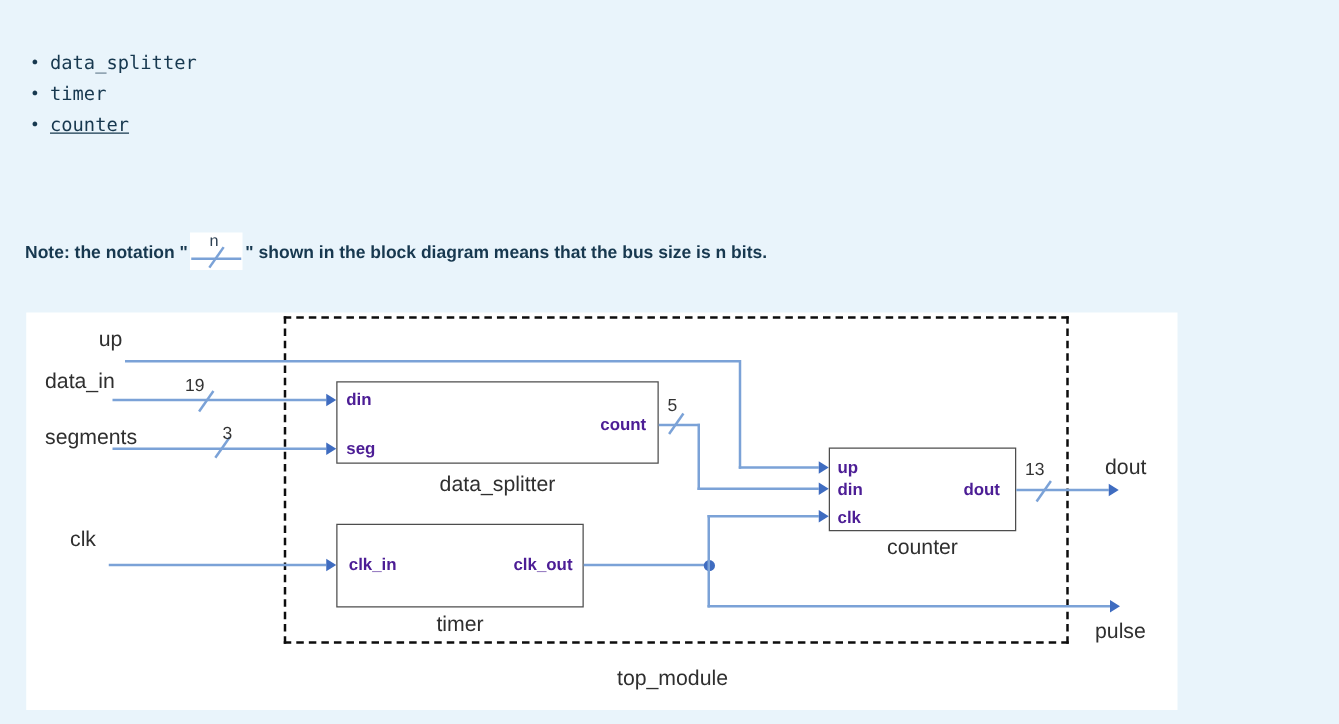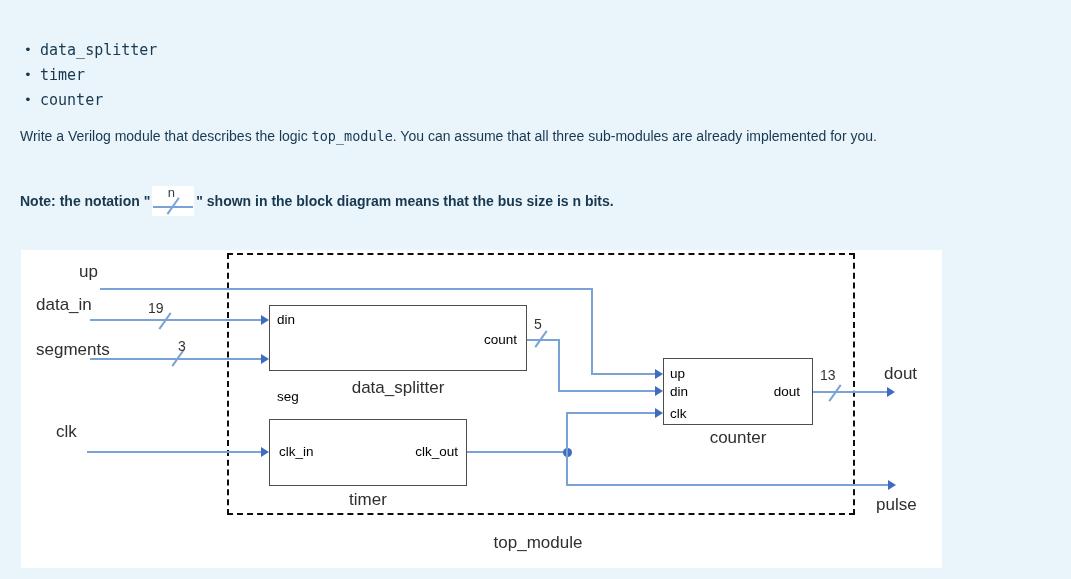--- a/index.html
+++ b/index.html
@@ -28,43 +28,40 @@
   .dashedbox{position:absolute;left:206px;top:3px;width:628px;height:262px;
     border:2.5px dashed #0d0d0d;box-sizing:border-box;}
   .blockbox{position:absolute;background:#ffffff;border:1.5px solid var(--boxline);box-sizing:border-box;}
   .wire-h{position:absolute;height:2px;background:var(--wire);}
   .wire-v{position:absolute;width:2px;background:var(--wire);}
   .arrow-r{position:absolute;width:0;height:0;border-left:8px solid var(--arrow);
     border-top:5px solid transparent;border-bottom:5px solid transparent;}
   .slash{position:absolute;width:20px;height:2px;background:var(--wire);transform:rotate(-55deg);}
   .dot{position:absolute;width:9px;height:9px;border-radius:50%;background:var(--arrow);}
   .busnum{position:absolute;font-size:14px;color:var(--dtext);}
-  .portlabel{position:absolute;font-size:13.5px;line-height:16px;color:#000000;}
+  .portlabel{position:absolute;font-size:13.5px;line-height:16px;color:#4c1d95;font-weight:bold;}
   .modlabel{position:absolute;font-size:17px;color:#2f2f2f;text-align:center;}
   .siglabel{position:absolute;font-size:17px;color:#2f2f2f;}
 </style>
 </head>
 <body>
 
 <div id="page">
 
 
   <div class="bullet-row" style="top:41px;">
     <span class="bullet-dot">•</span><span>data_splitter</span>
   </div>
   <div class="bullet-row" style="top:66px;">
     <span class="bullet-dot">•</span><span>timer</span>
   </div>
-  <div class="bullet-row" style="top:91px;">
+  <div class="bullet-row" style="top:91px;text-decoration:underline;">
     <span class="bullet-dot">•</span><span>counter</span>
   </div>
 
-  <div class="para" style="top:126px;">
-    <span>Write a Verilog module that describes the logic </span><span class="code">top_module</span><span>. You can assume that all three sub-modules are already implemented for you.</span>
-  </div>
 
   <div class="note">
     <span>Note: the notation "</span>
     <span class="nslash">
       <span class="n">n</span>
       <span class="hline"></span>
       <span class="sl"></span>
     </span>
     <span>" shown in the block diagram means that the bus size is n bits.</span>
   </div>
@@ -110,21 +107,21 @@
     <div class="wire-h" style="left:792px;top:141px;width:74px;"></div>
     <div class="arrow-r" style="left:866px;top:137px;"></div>
     <div class="slash" style="left:804px;top:142px;"></div>
 
     <div class="busnum" style="left:127px;top:50px;">19</div>
     <div class="busnum" style="left:157px;top:88px;">3</div>
     <div class="busnum" style="left:513px;top:66px;">5</div>
     <div class="busnum" style="left:799px;top:117px;">13</div>
 
     <div class="portlabel" style="left:256px;top:62px;">din</div>
-    <div class="portlabel" style="left:256px;top:101px;margin-top:38px;">seg</div>
+    <div class="portlabel" style="left:256px;top:101px;">seg</div>
     <div class="portlabel" style="left:430px;top:82px;width:66px;text-align:right;">count</div>
 
     <div class="portlabel" style="left:258px;top:194px;">clk_in</div>
     <div class="portlabel" style="left:360px;top:194px;width:77px;text-align:right;">clk_out</div>
 
     <div class="portlabel" style="left:649px;top:116px;">up</div>
     <div class="portlabel" style="left:649px;top:134px;">din</div>
     <div class="portlabel" style="left:649px;top:156px;">clk</div>
     <div class="portlabel" style="left:709px;top:134px;width:70px;text-align:right;">dout</div>
 

